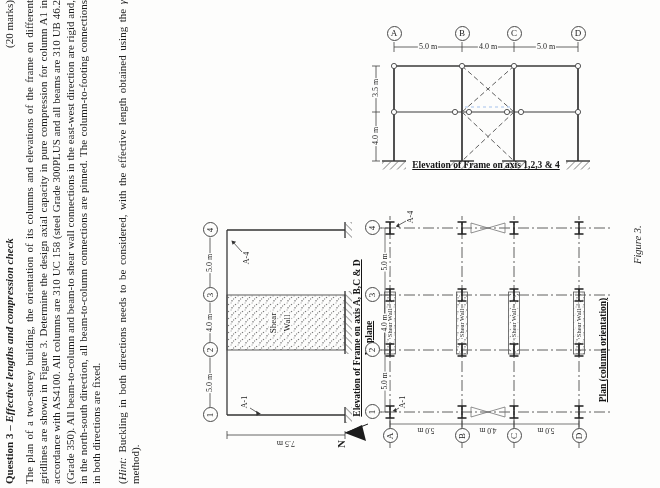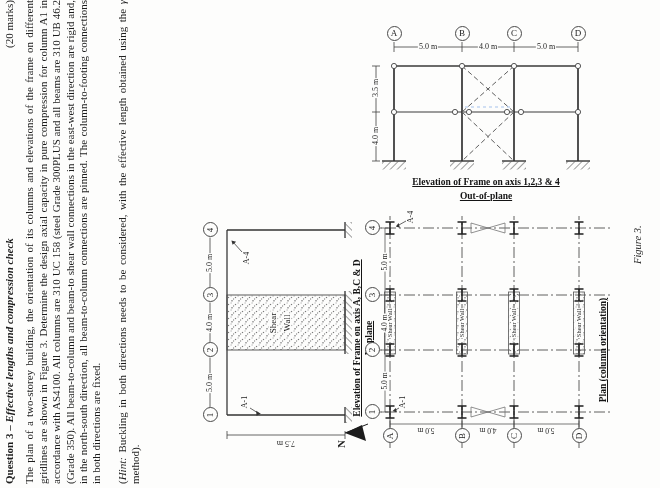--- a/index.html
+++ b/index.html
@@ -107,22 +107,21 @@
     </svg>
     <div class="bubble" style="left:18.5px;top:25.5px;">A</div>
     <div class="bubble" style="left:86.5px;top:25.5px;">B</div>
     <div class="bubble" style="left:138.5px;top:25.5px;">C</div>
     <div class="bubble" style="left:202.5px;top:25.5px;">D</div>
     <div class="lbl" style="left:60px;top:47px;font-size:8px;">5.0 m</div>
     <div class="lbl" style="left:120px;top:47px;font-size:8px;">4.0 m</div>
     <div class="lbl" style="left:178px;top:47px;font-size:8px;">5.0 m</div>
     <div class="lbl vert" style="left:8px;top:88px;font-size:8px;">3.5 m</div>
     <div class="lbl vert" style="left:8px;top:136px;font-size:8px;">4.0 m</div>
-    <div class="dtitle" style="top:177px;width:236px;">Elevation of Frame on axis 1,2,3 &amp; 4</div>
-    <div class="dtitle" style="top:191px;width:236px;">Out-of-plane</div>
+    <div class="dtitle" style="top:160px;width:236px;">Elevation of Frame on axis 1,2,3 &amp; 4</div>
   </div>
 
   <div class="comp rot" style="left:195px;top:213px;width:250px;height:182px;transform:translateY(250px) rotate(-90deg);">
     <svg width="250" height="182" viewBox="0 0 250 182">
       <defs>
         <pattern id="h2" width="5" height="5" patternUnits="userSpaceOnUse" patternTransform="rotate(45)">
           <line x1="0" y1="0" x2="0" y2="5" stroke="#5a5a5a" stroke-width="1.2"></line>
         </pattern>
         <pattern id="s1" width="7" height="7" patternUnits="userSpaceOnUse">
           <circle cx="1.2" cy="2" r="0.75" fill="#6a6a6a"></circle>

